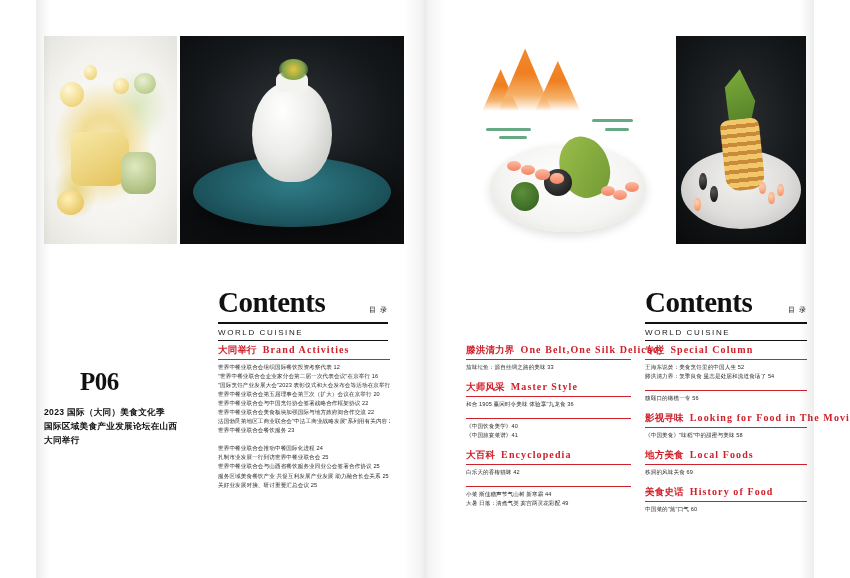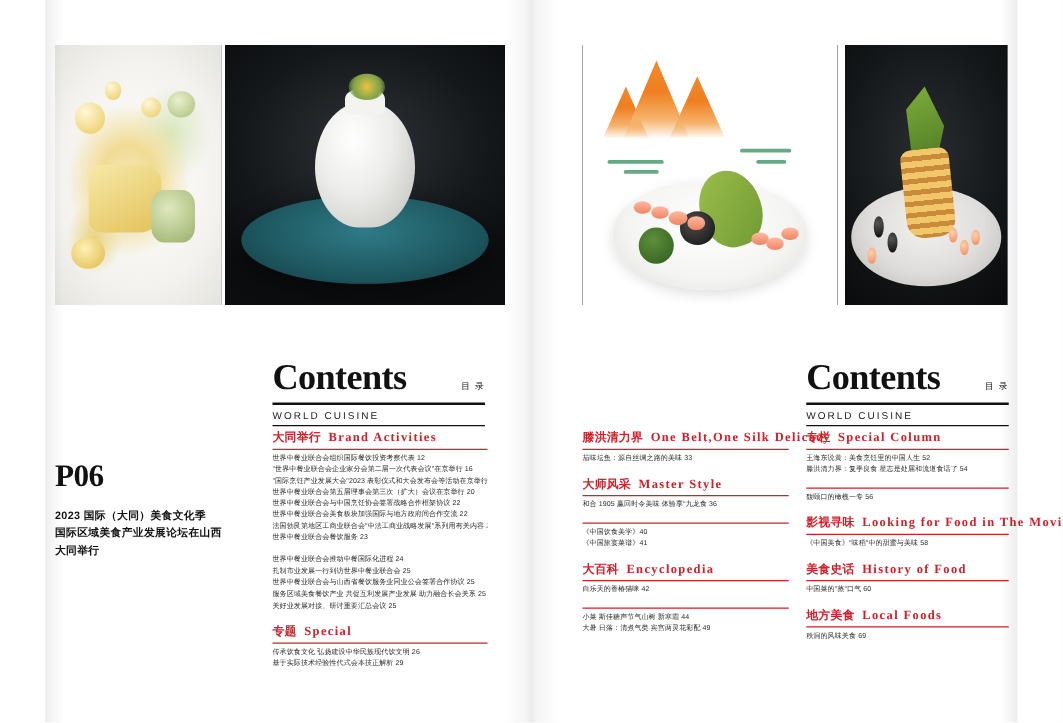--- a/index.html
+++ b/index.html
@@ -226,20 +226,21 @@
     overflow: hidden;
   }
 
   
   .feature-no {
     font-family: "Liberation Serif", serif;
     font-weight: bold;
     font-size: 25px;
     color: #111;
     letter-spacing: -0.5px;
+    margin-left: 36px;
   }
   .feature-lines {
     font-size: 8.6px;
     font-weight: bold;
     line-height: 1.62;
     color: #111;
     letter-spacing: .3px;
   }
 </style>
 </head>
@@ -352,29 +353,20 @@
     </div>
 
     <div class="sec">
       <div class="entry">世界中餐业联合会推动中餐国际化进程 24</div>
       <div class="entry">扎制市业发展一行到访世界中餐业联合会 25</div>
       <div class="entry">世界中餐业联合会与山西省餐饮服务业同业公会签署合作协议 25</div>
       <div class="entry">服务区域美食餐饮产业 共促互利发展产业发展 助力融合长会关系 25</div>
       <div class="entry">关好业发展对接、研讨重要汇总会议 25</div>
     </div>
 
-    <div class="sec">
-      <div class="sec-head">
-        <span>专题</span>
-        <span class="en">Special</span>
-      </div>
-      <div class="sec-rule"></div>
-      <div class="entry">传承饮食文化 弘扬建设中华民族现代饮文明 26</div>
-      <div class="entry">基于实际技术经验性代式会本技正解析 29</div>
-    </div>
   </div>
 
   <div style="position:absolute; left:645px; top:288px; width:162px;">
     <div style="display:flex; align-items:flex-end; justify-content:space-between;">
       <div class="contents-title">Contents</div>
       <div class="contents-cn" style="padding-bottom:3px;">目 录</div>
     </div>
     <div style="height:5px;"></div>
     <div class="rule"></div>
     <div style="height:4px;"></div>
@@ -446,33 +438,33 @@
       <div class="sec-head">
         <span>影视寻味</span>
         <span class="en">Looking for Food in The Movie</span>
       </div>
       <div class="sec-rule"></div>
       <div class="entry">《中国美食》"味稻"中的甜蜜与美味 58</div>
     </div>
 
     <div class="sec">
       <div class="sec-head">
+        <span>地方美食</span>
+        <span class="en">Local Foods</span>
+      </div>
+      <div class="sec-rule"></div>
+      <div class="entry">秩洞的风味关食 69</div>
+    </div>
+
+    <div class="sec">
+      <div class="sec-head">
         <span>美食史话</span>
         <span class="en">History of Food</span>
       </div>
       <div class="sec-rule"></div>
       <div class="entry">中国菜的"蒸"口气 60</div>
-    </div>
-
-    <div class="sec">
-      <div class="sec-head">
-        <span>地方美食</span>
-        <span class="en">Local Foods</span>
-      </div>
-      <div class="sec-rule"></div>
-      <div class="entry">秩洞的风味关食 69</div>
     </div>
   </div>
 
   <div class="gutter"></div>
   <div class="edge-l"></div>
   <div class="edge-r"></div>
 </div>
 
 </body></html>

